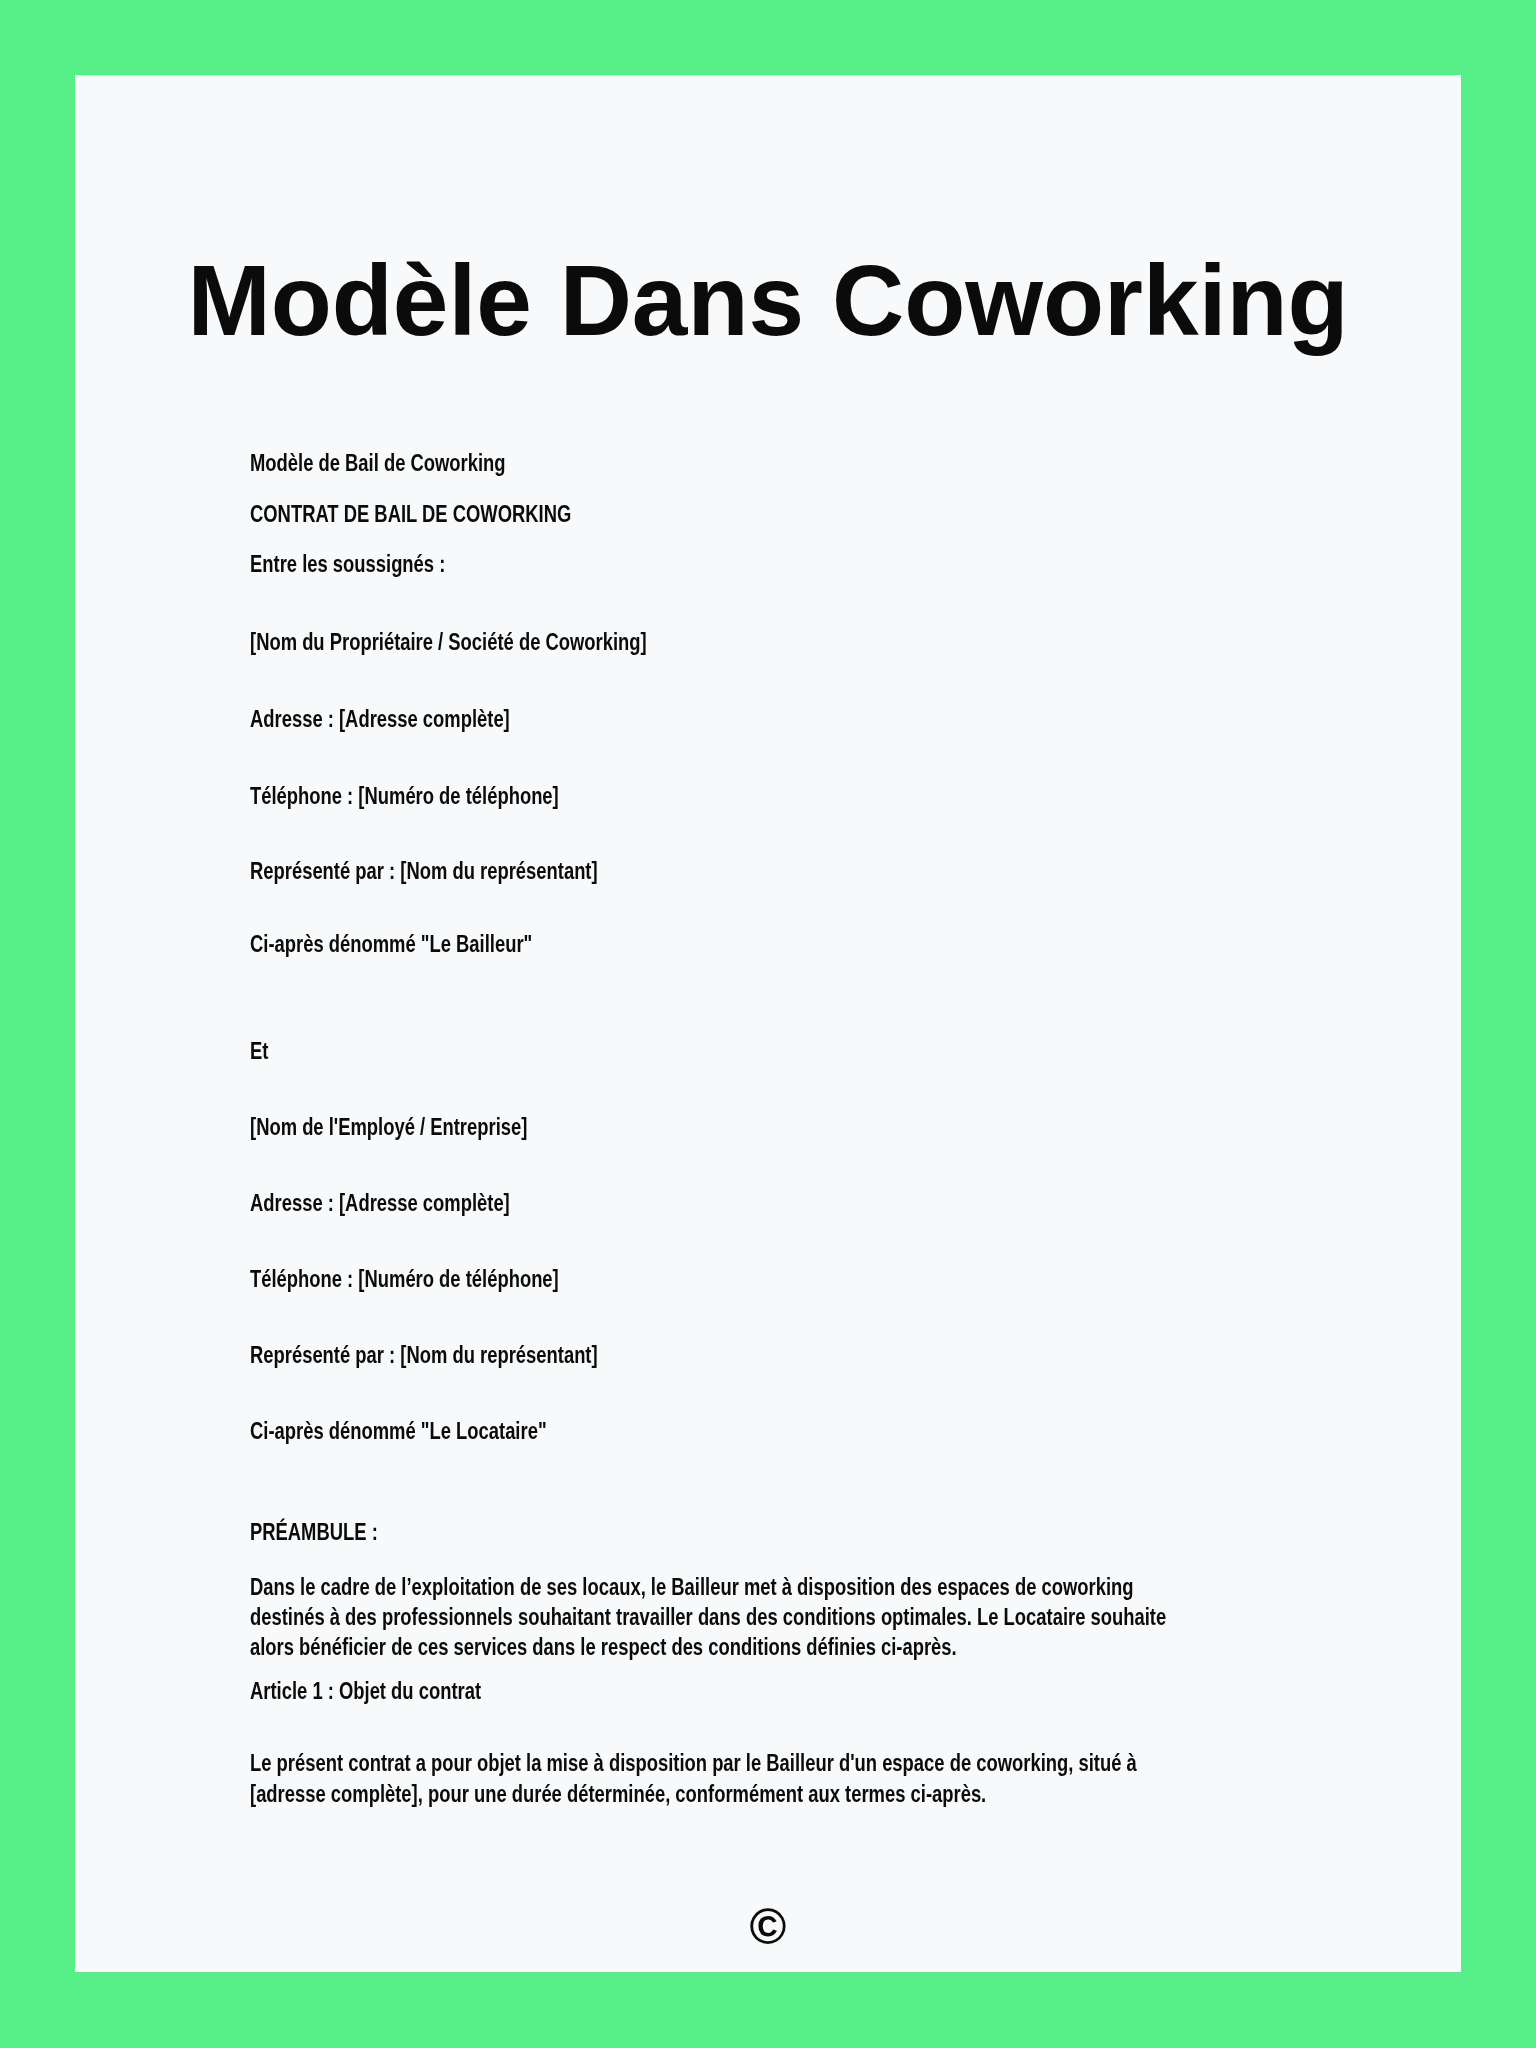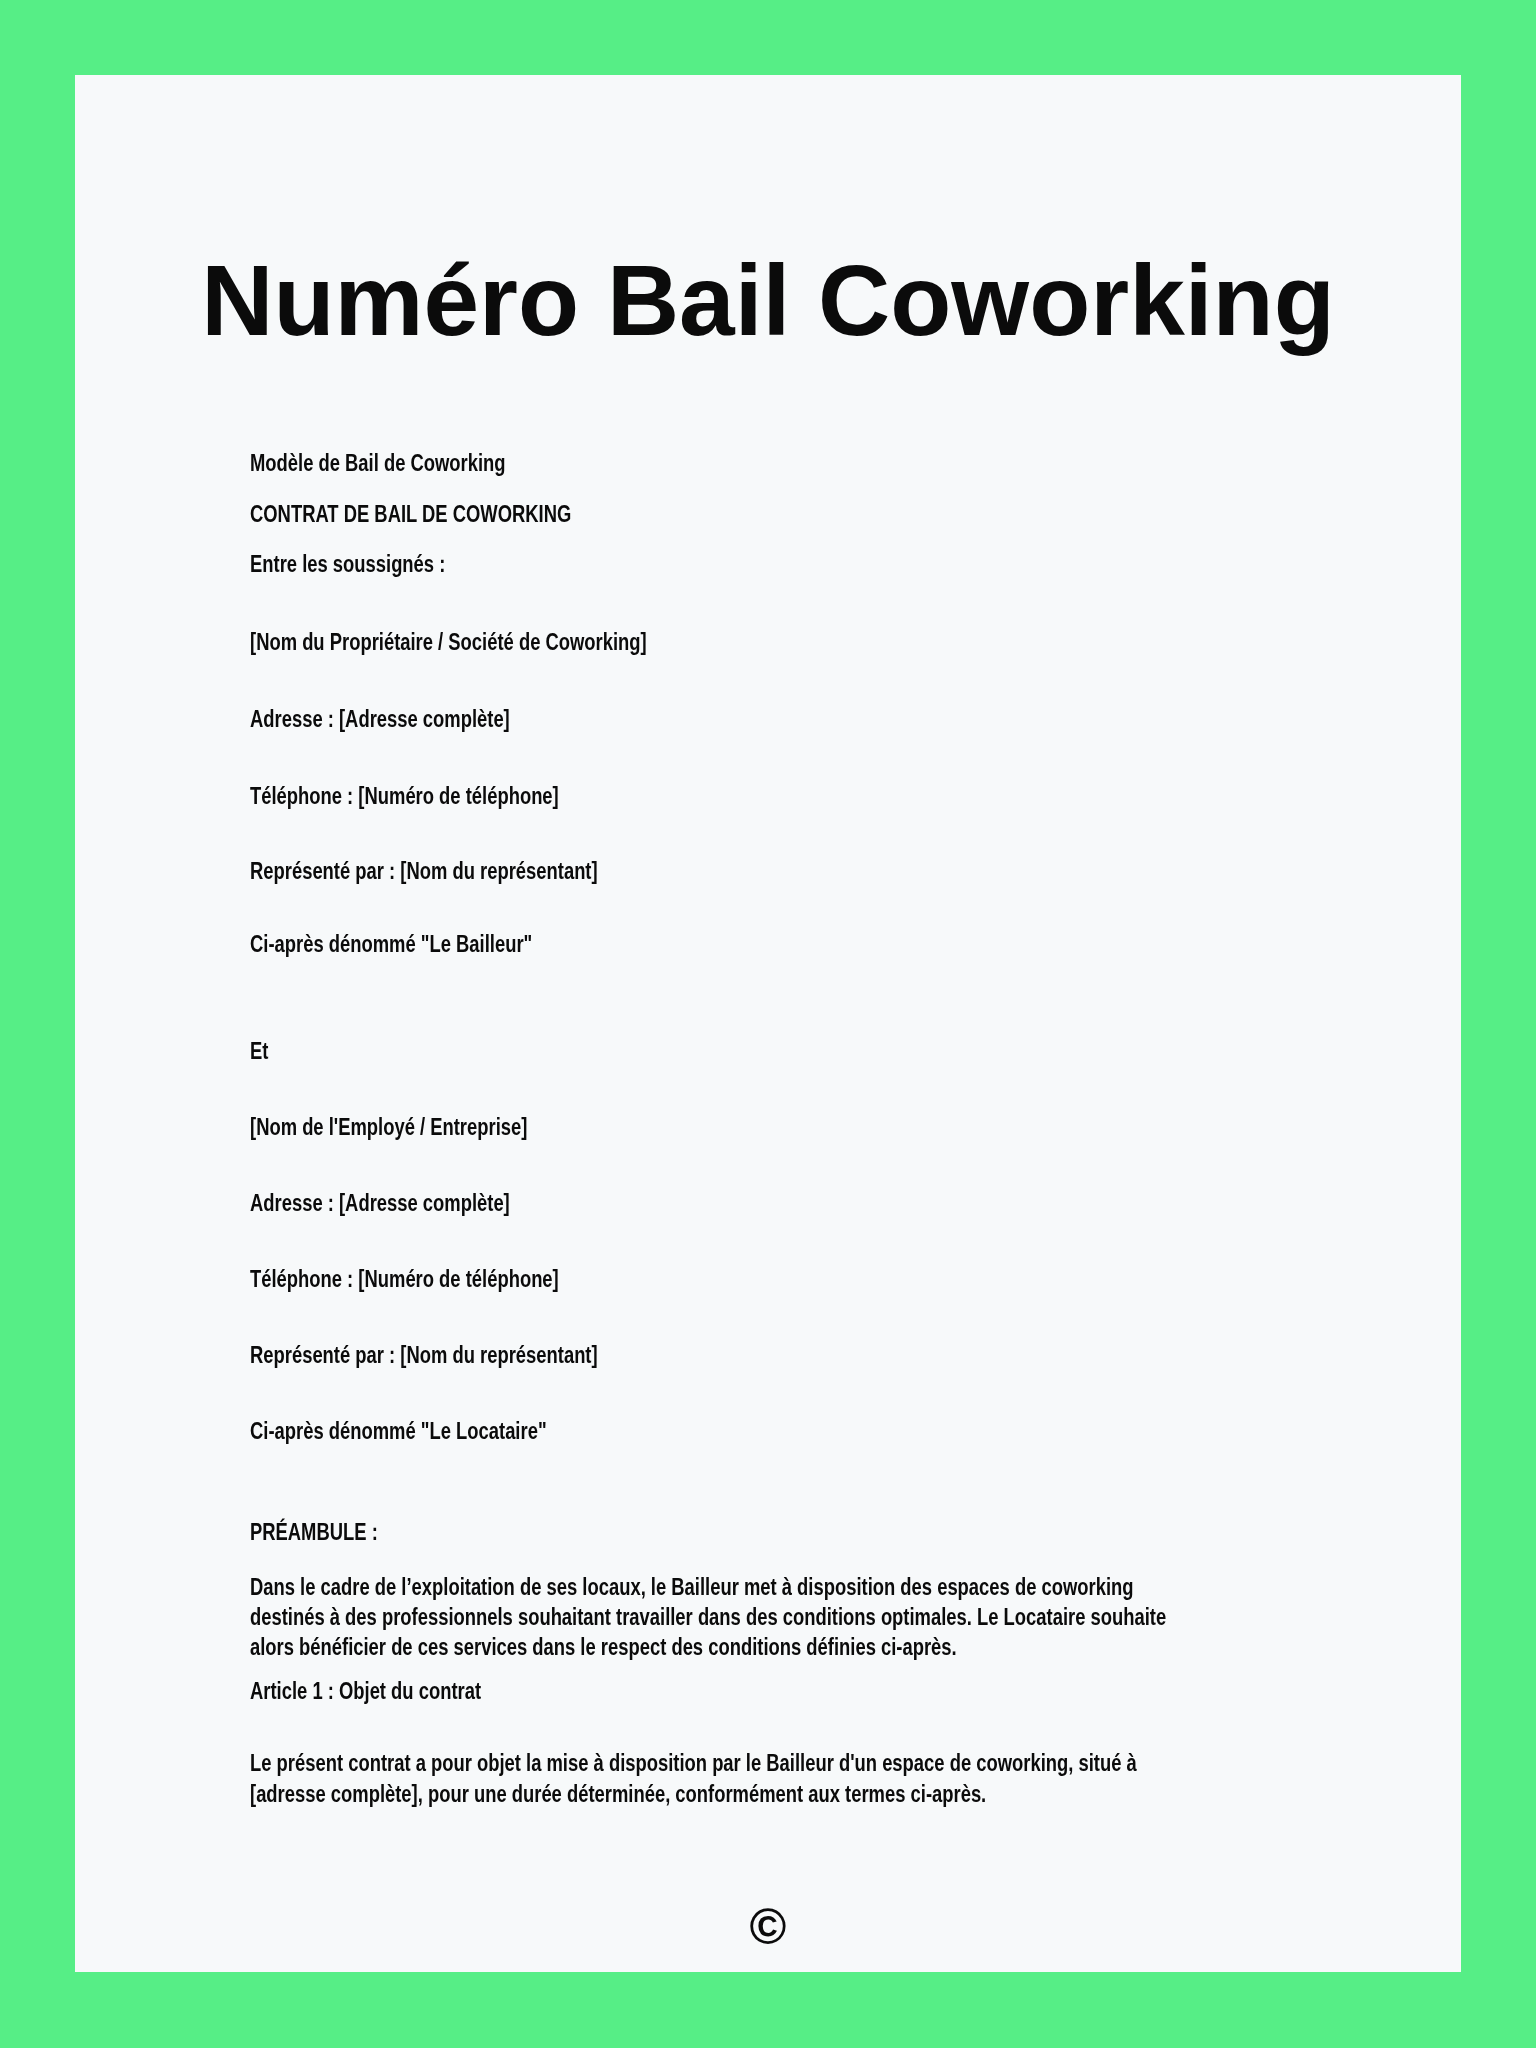--- a/index.html
+++ b/index.html
@@ -64,21 +64,21 @@
     font-weight: bold;
     color: #0b0b0b;
   }
 </style>
 </head>
 <body>
 
 <div class="canvas">
   <div class="page">
 
-    <h1 class="main-title">Numéro Bail Coworking</h1>
+    <h1 class="main-title">Modèle Dans Coworking</h1>
 
     <p class="line" style="top:376px">Modèle de Bail de Coworking</p>
     <p class="line" style="top:427px">CONTRAT DE BAIL DE COWORKING</p>
     <p class="line" style="top:477px">Entre les soussignés :</p>
 
     <p class="line" style="top:555px">[Nom du Propriétaire / Société de Coworking]</p>
     <p class="line" style="top:632px">Adresse : [Adresse complète]</p>
     <p class="line" style="top:709px">Téléphone : [Numéro de téléphone]</p>
     <p class="line" style="top:784px">Représenté par : [Nom du représentant]</p>
     <p class="line" style="top:857px">Ci-après dénommé "Le Bailleur"</p>

